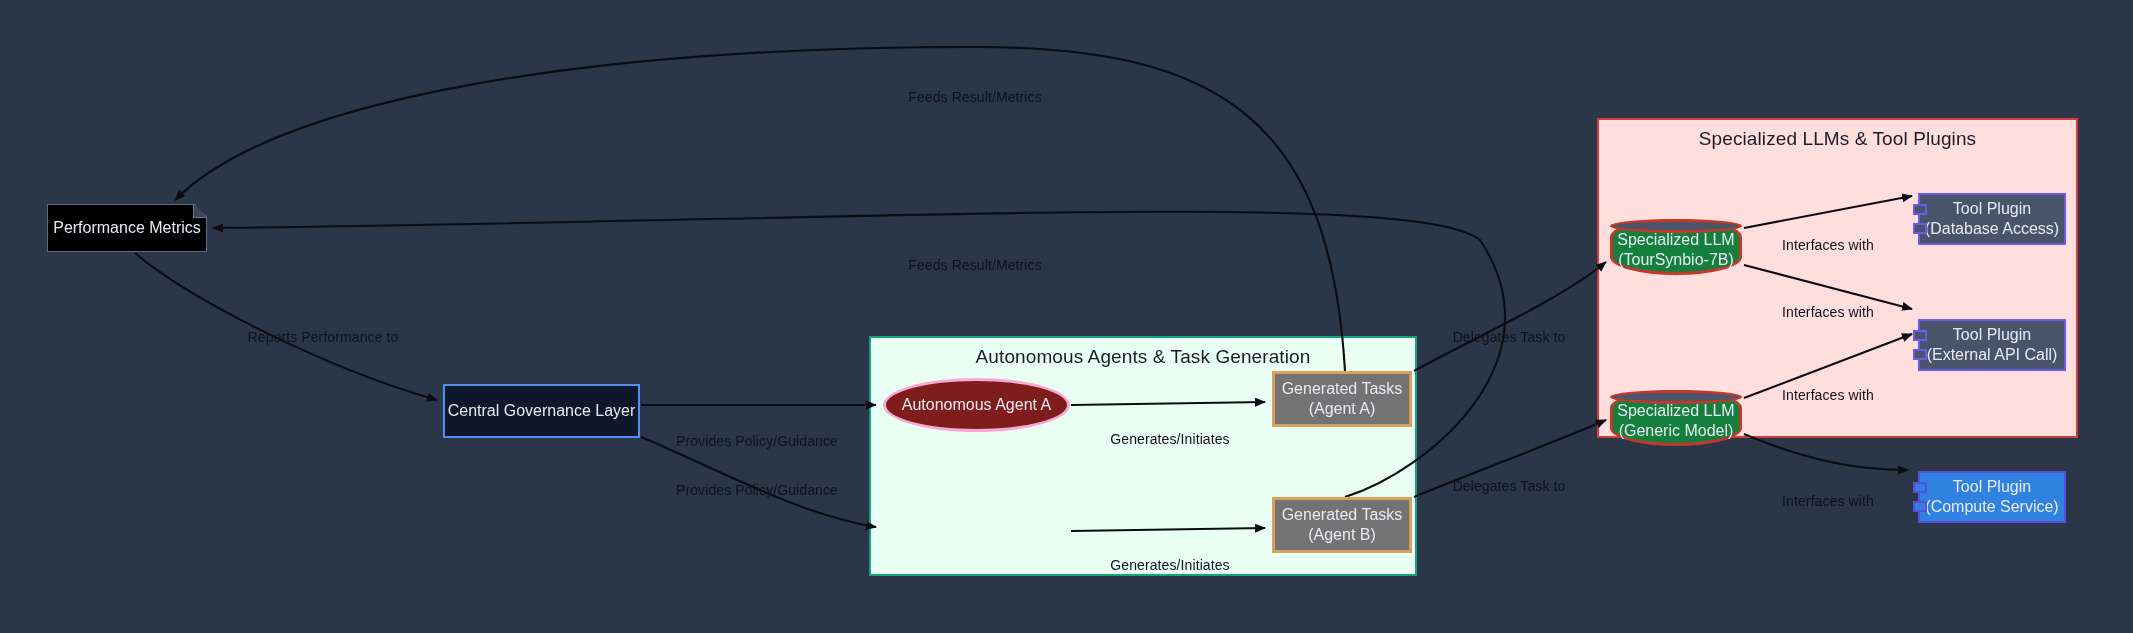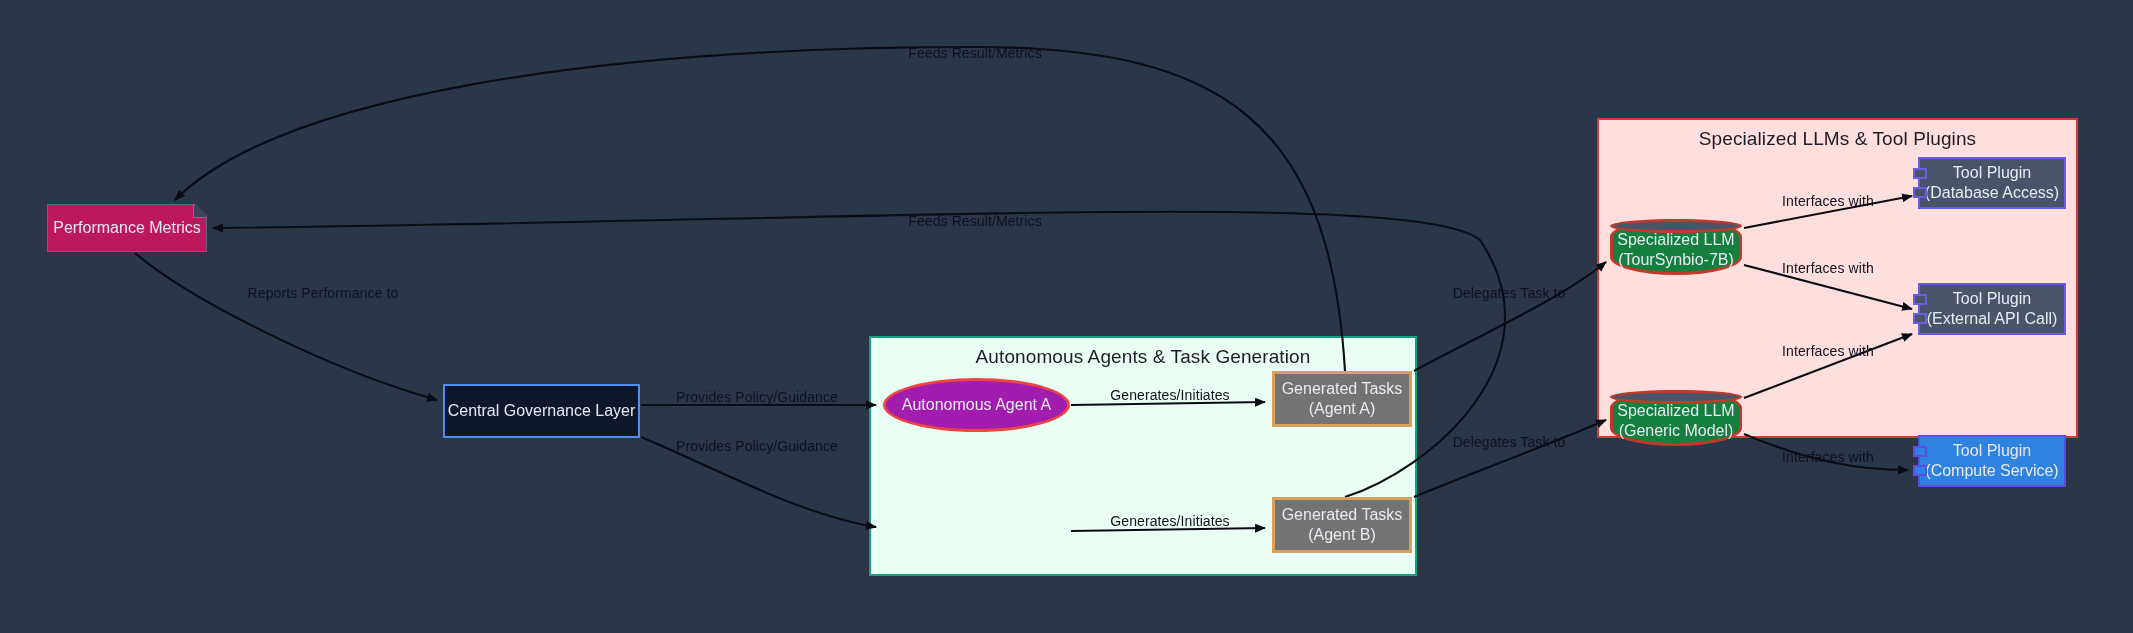--- a/index.html
+++ b/index.html
@@ -29,37 +29,37 @@
   
   .node{
     position:absolute;box-sizing:border-box;display:flex;
     align-items:center;justify-content:center;text-align:center;
     color:#e8eaf2;font-size:16px;line-height:1.25;white-space:pre;
   }
 
   
   .n-perf{
     left:47px;top:204px;width:160px;height:48px;
-    background:#be185d;border:1px solid #5d6a80;
+    background:#000000;border:1px solid #5d6a80;
     clip-path:polygon(0 0, calc(100% - 12px) 0, 100% 12px, 100% 100%, 0 100%);
   }
   .fold{
     position:absolute;right:0;top:0;width:12px;height:12px;
     background:#3c4658;border-left:1px solid #6c7990;border-bottom:1px solid #6c7990;
   }
 
   
   .n-gov{
     left:443px;top:384px;width:197px;height:54px;
     background:#0f172a;border:2px solid #4f8ff0;
   }
 
   
   .n-agent{
-    background:#a21caf;border:3px solid #ef4444;border-radius:50%;
+    background:#7f1d1d;border:3px solid #f9a8d4;border-radius:50%;
   }
   .n-agentA{left:883px;top:378px;width:187px;height:54px;}
   .n-agentB{left:883px;top:504px;width:187px;height:54px;}
 
   
   .n-task{
     background:#737373;border:3px solid #d9a05b;
   }
   .n-taskA{left:1272px;top:371px;width:140px;height:56px;}
   .n-taskB{left:1272px;top:497px;width:140px;height:56px;}
@@ -71,35 +71,35 @@
   .n-db::before{
     content:"";position:absolute;left:-3px;right:-3px;top:-3px;height:14px;
     border:3px solid #c0392b;border-radius:50%;
     background:#4a5569;box-sizing:border-box;
   }
   .n-db .lbl{position:relative;z-index:2;padding-top:6px;}
   .n-dbA{left:1610px;top:219px;width:132px;height:56px;}
   .n-dbB{left:1610px;top:390px;width:132px;height:56px;}
 
   
-  .n-plug{background:#49546a;border:2px solid #6b5ce7;}
+  .n-plug{background:#49546a;border:2px solid #6b5ce7;margin-top:36px;}
   .n-plug.accent{background:#2f82e0;border:2px solid #5b4de0;}
   .tab{position:absolute;left:-7px;width:14px;height:11px;
        background:#49546a;border:2px solid #6b5ce7;box-sizing:border-box;}
   .n-plug.accent .tab{background:#2f82e0;border-color:#5b4de0;}
   .tab.t1{top:9px;}
   .tab.t2{bottom:9px;}
   .n-plugA{left:1918px;top:157px;width:148px;height:52px;}
   .n-plugB{left:1918px;top:283px;width:148px;height:52px;}
   .n-plugC{left:1918px;top:435px;width:148px;height:52px;}
 
   
   .elabel{
     position:absolute;color:#10101c;font-size:14px;white-space:nowrap;
-    transform:translate(-50%,-50%);letter-spacing:.1px;
+    transform:translate(-50%,-50%);letter-spacing:.1px;margin-top:44px;
   }
   .elabel.on-light{color:#10101c;}
 </style>
 </head>
 <body>
 
 <div id="canvas">
 
   <div class="subgraph sg-agents">
     <div class="sg-title">Autonomous Agents &amp; Task Generation</div>

